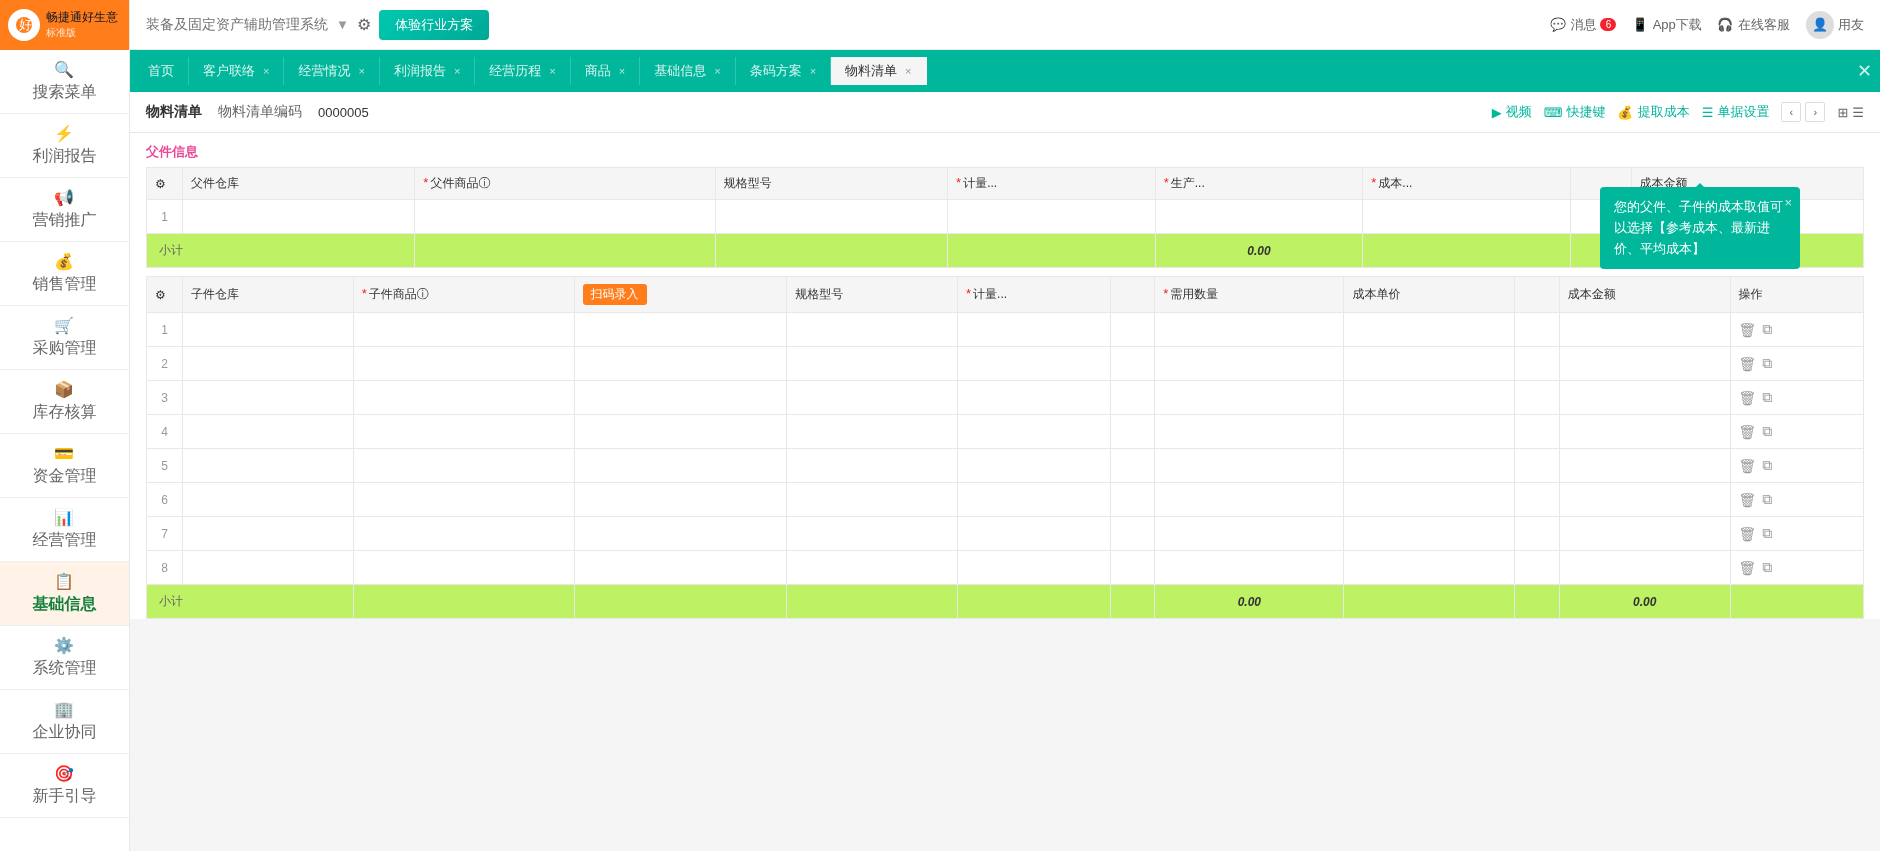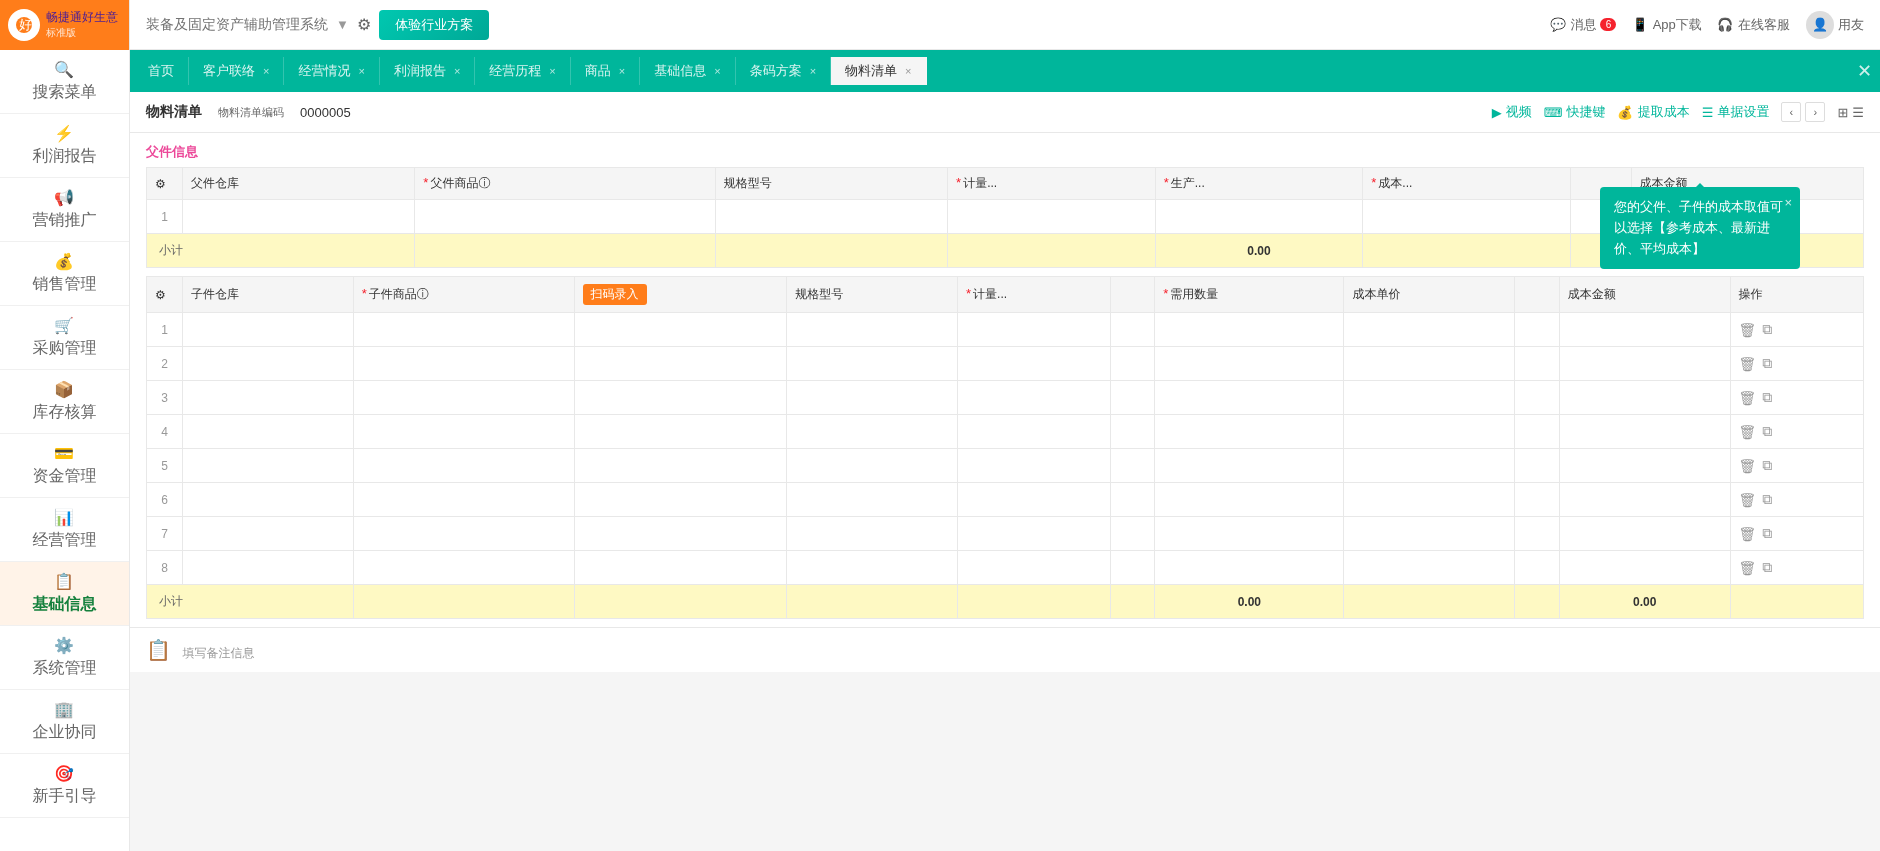--- a/index.html
+++ b/index.html
@@ -3,21 +3,21 @@
   <meta charset="utf-8">
   <style>
     * { box-sizing: border-box; margin: 0; padding: 0; font-family: 'Microsoft YaHei', Arial, sans-serif; font-size: 13px; }
     body { display: flex; height: 851px; overflow: hidden; background: #f5f5f5; }
 
     
     .sidebar { width: 130px; background: #fff; border-right: 1px solid #e8e8e8; display: flex; flex-direction: column; flex-shrink: 0; }
     .sidebar-logo { background: #ff7d1a; color: #fff; padding: 10px 8px; display: flex; align-items: center; gap: 6px; height: 50px; }
     .sidebar-logo-icon { width: 32px; height: 32px; background: #fff; border-radius: 50%; display: flex; align-items: center; justify-content: center; }
     .sidebar-logo-icon svg { width: 20px; height: 20px; }
-    .sidebar-logo-text { font-size: 12px; color: #4c1d95; line-height: 1.3; }
+    .sidebar-logo-text { font-size: 12px; color: #0f172a; line-height: 1.3; }
     .sidebar-logo-sub { font-size: 10px; color: rgba(255,255,255,0.8); }
     .sidebar-nav { flex: 1; overflow-y: auto; }
     .sidebar-item { display: flex; flex-direction: column; align-items: center; padding: 10px 4px; cursor: pointer; color: #666; border-bottom: 1px solid #f0f0f0; }
     .sidebar-item.active { background: #fff3e8; color: #ff7d1a; }
     .sidebar-item .icon { font-size: 16px; margin-bottom: 3px; }
     .sidebar-item .label { font-size: 16px; text-align: center; }
     .sidebar-item.active .label { color: #15803d; font-weight: bold; }
 
     
     .main { flex: 1; display: flex; flex-direction: column; overflow: hidden; }
@@ -41,37 +41,37 @@
     .nav-tab .close-x { font-size: 11px; color: rgba(255,255,255,0.7); margin-left: 4px; }
     .nav-tab.active .close-x { color: #999; }
 
     
     .content { flex: 1; overflow-y: auto; background: #f5f5f5; padding: 0; }
 
     
     .page-header { padding: 10px 16px; border-bottom: 1px solid #e8e8e8; display: flex; align-items: center; justify-content: space-between; background: #fff; }
     .page-header-left { display: flex; align-items: center; gap: 16px; }
     .page-title { font-size: 14px; color: #333; font-weight: bold; }
-    .page-code-label { color: #666; font-size: 11px; }
+    .page-code-label { color: #666; font-size: 14px; }
     .page-code-value { color: #333; font-size: 13px; }
     .page-header-right { display: flex; align-items: center; gap: 12px; }
     .header-tool { display: flex; align-items: center; gap: 4px; color: #00b69b; cursor: pointer; font-size: 13px; }
 
     
     .section { padding: 0 16px 0 16px; }
     .section-title { font-size: 13px; font-weight: bold; color: #ec4899; padding: 10px 0 6px 0; }
 
     
     .data-table { width: 100%; border-collapse: collapse; }
     .data-table th { background: #f5f5f5; border: 1px solid #e8e8e8; padding: 7px 8px; text-align: left; font-size: 12px; color: #333; font-weight: normal; white-space: nowrap; }
     .data-table td { border: 1px solid #e8e8e8; padding: 6px 8px; font-size: 12px; color: #333; height: 34px; }
-    .data-table .subtotal-row td { background: #fef9c3; font-size: 12px; }
+    .data-table .subtotal-row td { background: #bef264; font-size: 12px; }
     .data-table .row-num { color: #999; text-align: center; width: 30px; }
     .data-table .subtotal-label { color: #666; padding-left: 12px; }
-    .data-table .number-cell { text-align: center; font-weight: bold; }
+    .data-table .number-cell { text-align: center; font-weight: bold; font-style: italic; }
     .required-star { color: #f5222d; margin-right: 2px; }
     .th-gear { text-align: center; width: 36px; }
     .scan-btn { background: #ff7d1a; color: #fff; border: none; padding: 2px 8px; border-radius: 3px; font-size: 12px; cursor: pointer; }
     .action-icons { display: flex; gap: 6px; align-items: center; }
     .action-icon { color: #999; cursor: pointer; font-size: 14px; }
 
     
     .tooltip-box { position: absolute; top: 128px; right: 200px; background: #00b69b; color: #fff; padding: 10px 14px; border-radius: 4px; font-size: 12px; line-height: 1.6; max-width: 200px; z-index: 100; }
     .tooltip-box::before { content: ''; position: absolute; top: -8px; left: 50%; transform: translateX(-50%); border: 4px solid transparent; border-bottom-color: #00b69b; }
     .tooltip-close { position: absolute; top: 6px; right: 8px; cursor: pointer; color: rgba(255,255,255,0.8); }
@@ -499,20 +499,16 @@
   <td></td>
   <td></td>
   <td class="number-cell">0.00</td>
   <td></td>
 </tr>
               </tbody>
           </table>
         </div>
       </div>
 
-      <div class="bottom-section" style="padding-top:10px; border-top:1px solid #e8e8e8; margin-top:8px;">
-        <span class="bottom-icon">📋</span>
-        <span style="color:#999; font-size:12px; margin-left:8px;">填写备注信息</span>
-      </div>
 
     </div>
   </div>
 </div>
 
 </body></html>

